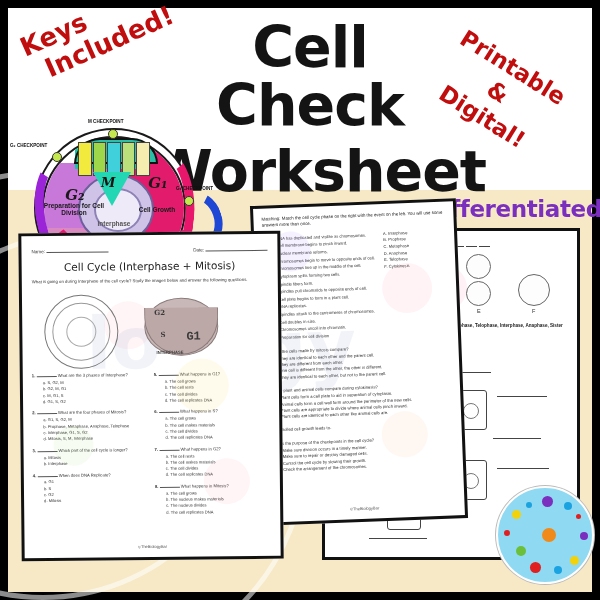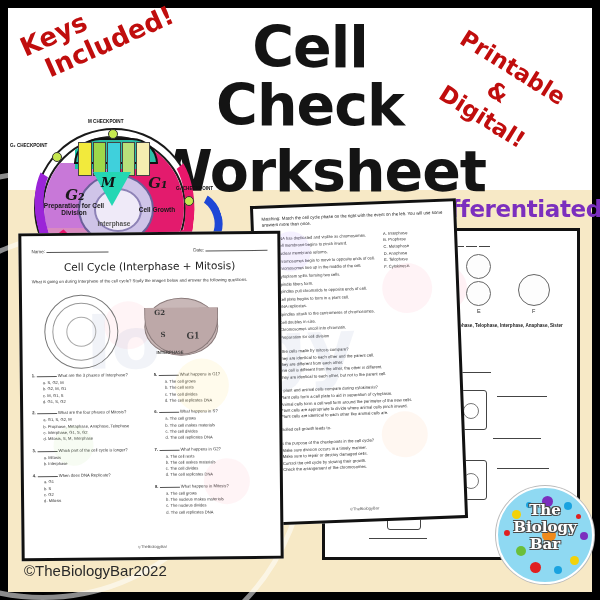--- a/index.html
+++ b/index.html
@@ -364,21 +364,21 @@
       <div style="position:relative;width:96px;height:78px;">
         <div style="position:absolute;left:8px;top:6px;width:72px;height:72px;border-radius:50%;border:1px solid #777;"></div>
         <div style="position:absolute;left:16px;top:14px;width:56px;height:56px;border-radius:50%;border:1px solid #999;"></div>
         <div style="position:absolute;left:30px;top:28px;width:28px;height:28px;border-radius:50%;border:1px solid #aaa;"></div>
       </div>
       <div style="position:relative;width:82px;height:74px;">
         <div style="position:absolute;left:4px;top:8px;width:72px;height:56px;border-radius:50%;background:#c9b8b8;border:1px solid #8a7a7a;"></div>
         <div style="position:absolute;left:4px;top:18px;width:72px;height:46px;background:#bda8a8;border-radius:0 0 40px 40px;border:1px solid #8a7a7a;border-top:none;"></div>
         <div style="position:absolute;left:14px;top:18px;font-size:7px;font-weight:700;color:#3a3a3a;font-family:'DejaVu Serif',serif;">G2</div>
         <div style="position:absolute;left:20px;top:40px;font-size:7px;font-weight:700;color:#3a3a3a;font-family:'DejaVu Serif',serif;">S</div>
-        <div style="position:absolute;left:46px;top:40px;font-size:10px;font-weight:700;color:#3a3a3a;font-family:Liberation Serif, serif;">G1</div>
+        <div style="position:absolute;left:46px;top:40px;font-size:12px;font-weight:700;color:#3a3a3a;font-family:Liberation Mono, monospace;">G1</div>
         <div style="position:absolute;left:16px;top:60px;font-size:4.2px;font-weight:700;color:#3a3a3a;">INTERPHASE</div>
       </div>
     </div>
 
     <div class="qcols">
       <div class="qcol">
         <div class="q-item">
           <span class="num">1.</span>
           <span class="blank"></span>
           <span>What are the 3 phases of Interphase?</span>
@@ -477,21 +477,15 @@
     <div class="dot" style="left:78px;top:26px;width:5px;height:5px;background:#e02020;"></div>
     <div class="dot" style="left:14px;top:22px;width:9px;height:9px;background:#f2d20a;"></div>
     <div class="dot" style="left:28px;top:14px;width:6px;height:6px;background:#1aa3e0;"></div>
     <div class="dot" style="left:6px;top:42px;width:6px;height:6px;background:#e02020;"></div>
     <div class="dot" style="left:82px;top:44px;width:8px;height:8px;background:#7b2fbe;"></div>
     <div class="dot" style="left:18px;top:58px;width:10px;height:10px;background:#6bbf3a;"></div>
     <div class="dot" style="left:32px;top:74px;width:11px;height:11px;background:#e02020;"></div>
     <div class="dot" style="left:56px;top:78px;width:8px;height:8px;background:#1aa3e0;"></div>
     <div class="dot" style="left:72px;top:68px;width:9px;height:9px;background:#f2d20a;"></div>
     <div class="dot" style="left:44px;top:40px;width:14px;height:14px;background:#f08a1a;"></div>
-    <div class="txt">
-      <div>The</div>
-      <div>Biology</div>
-      <div>Bar</div>
-    </div>
-  </div>
-
-  <div class="copyright">©TheBiologyBar2022</div>
+  </div>
+
 </div>
 
 </body></html>

